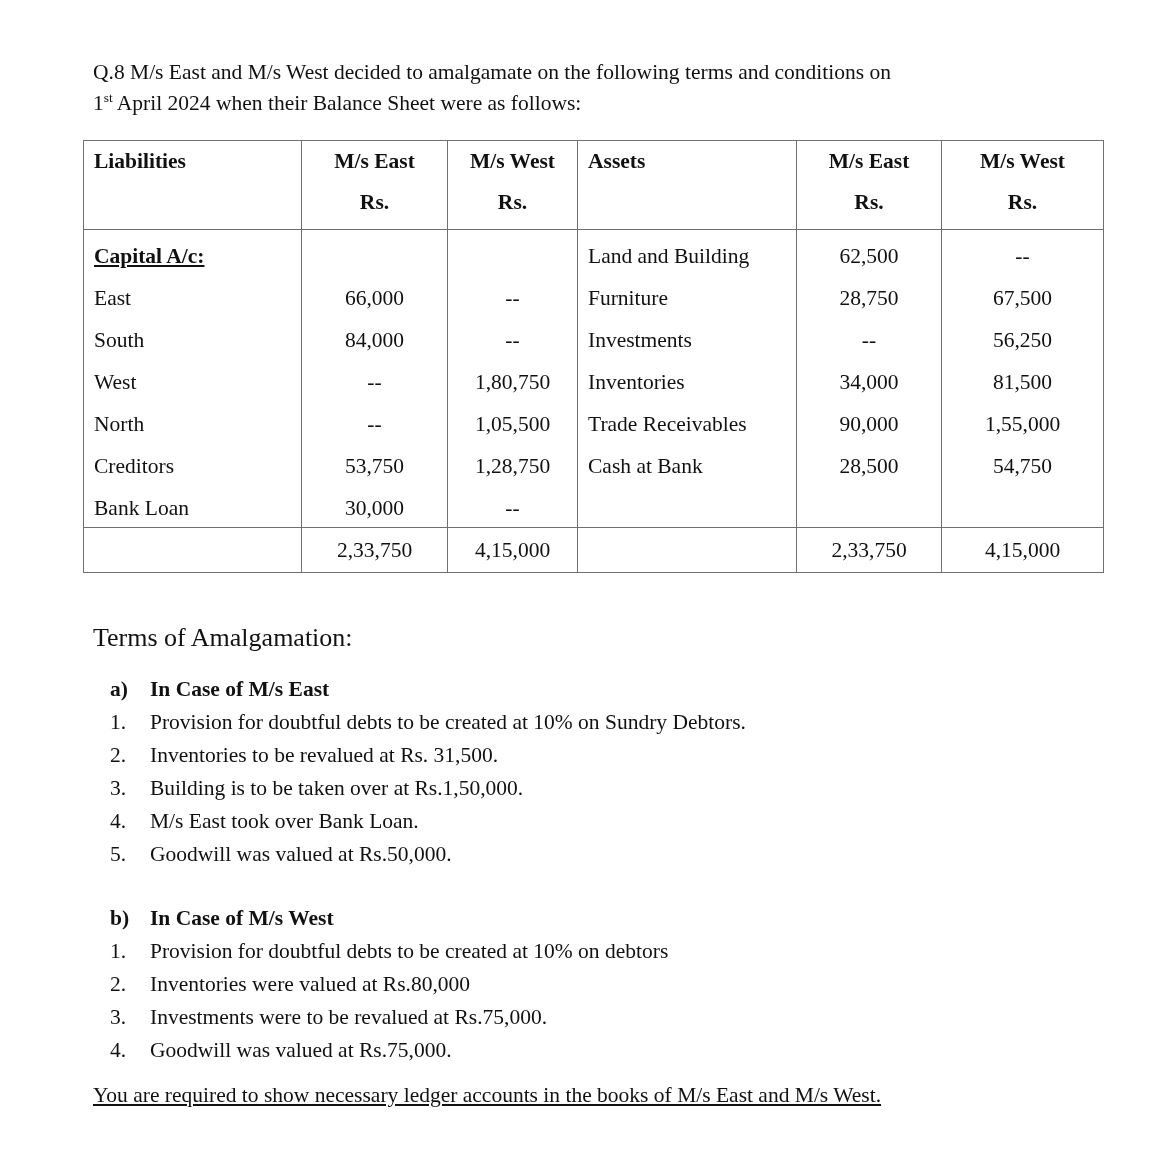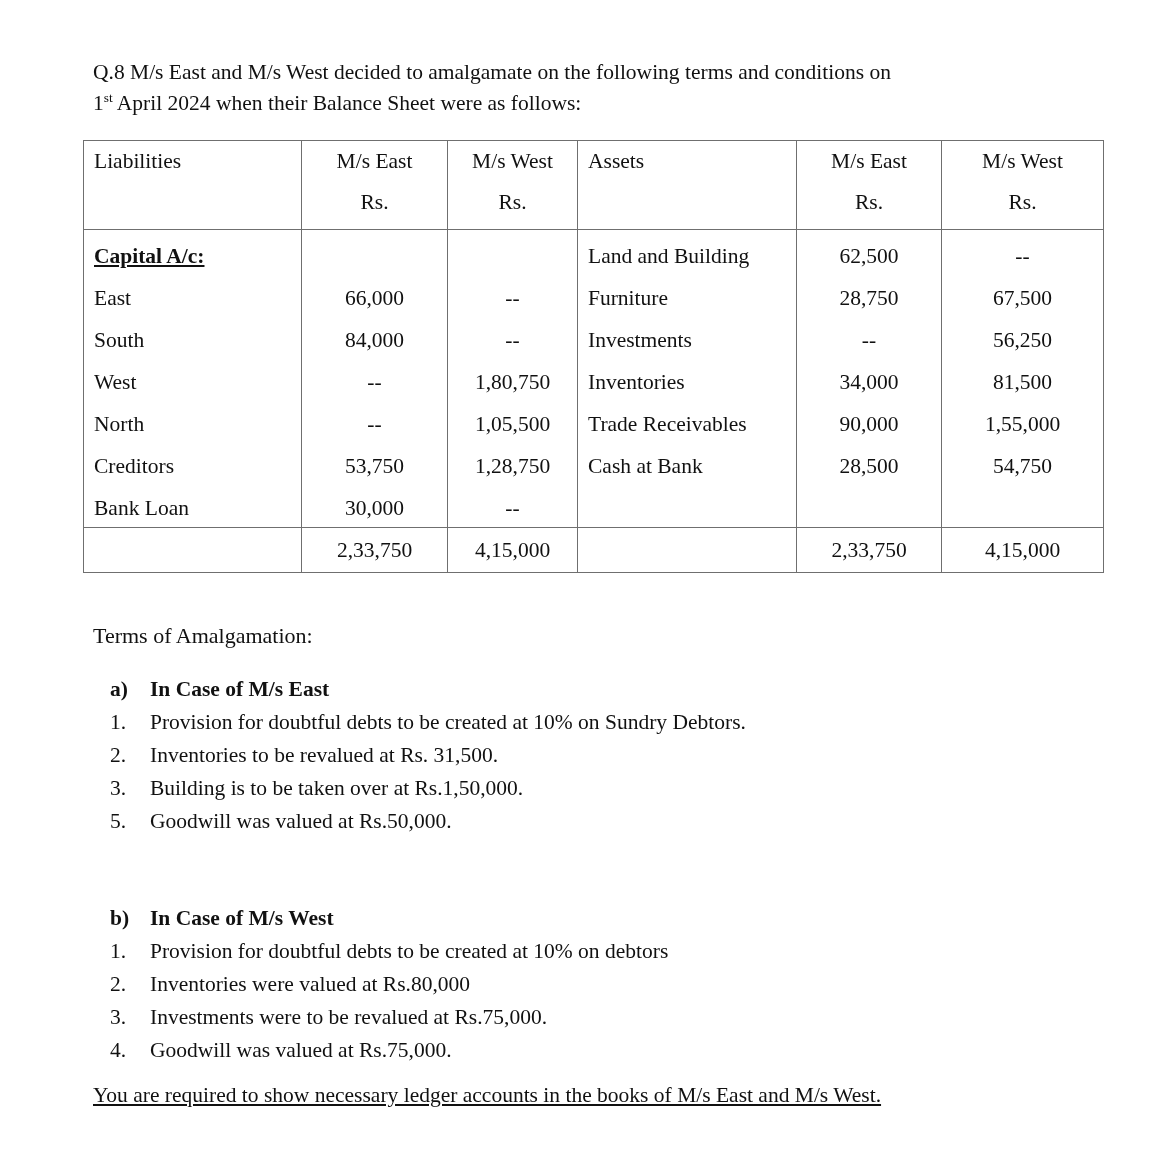--- a/index.html
+++ b/index.html
@@ -58,20 +58,21 @@
   col.c1 { width: 218px; }
   col.c2 { width: 146px; }
   col.c3 { width: 130px; }
   col.c4 { width: 219px; }
   col.c5 { width: 145px; }
   col.c6 { width: 162px; }
 
   .hdr-cell {
     height: 88px;
     position: relative;
+    font-weight: bold;
   }
   .hdr-cell .l1 {
     position: absolute;
     top: 8px;
     left: 0; right: 0;
   }
   .hdr-cell .l2 {
     position: absolute;
     top: 49px;
     left: 0; right: 0;
@@ -106,21 +107,21 @@
     line-height: 44px;
     text-align: center;
   }
   .total-cell.blank { text-align: left; }
 
   
   .terms-title {
     position: absolute;
     left: 93px;
     top: 623px;
-    font-size: 22px;
+    font-size: 26px;
   }
   .sec {
     position: absolute;
     left: 110px;
     width: 1000px;
     font-size: 21.5px;
   }
   .sec-a { top: 673px; }
   .sec-b { top: 902px; }
 
@@ -282,20 +283,21 @@
   <div class="terms-title">Terms of Amalgamation:</div>
 
   <div class="sec sec-a">
     <div class="sec-head">
       <span class="mk">a)</span><span>In Case of M/s East</span>
     </div>
     <div>
         <div class="li"><span class="mk">1.</span><span>Provision for doubtful debts to be created at 10% on Sundry Debtors.</span></div>
         <div class="li"><span class="mk">2.</span><span>Inventories to be revalued at Rs. 31,500.</span></div>
         <div class="li"><span class="mk">3.</span><span>Building is to be taken over at Rs.1,50,000.</span></div>
+        <div class="li"><span class="mk">4.</span><span>M/s East took over Bank Loan.</span></div>
         <div class="li"><span class="mk">5.</span><span>Goodwill was valued at Rs.50,000.</span></div>
       </div>
   </div>
 
   <div class="sec sec-b">
     <div class="sec-head">
       <span class="mk">b)</span><span>In Case of M/s West</span>
     </div>
     <div>
         <div class="li"><span class="mk">1.</span><span>Provision for doubtful debts to be created at 10% on debtors</span></div>

